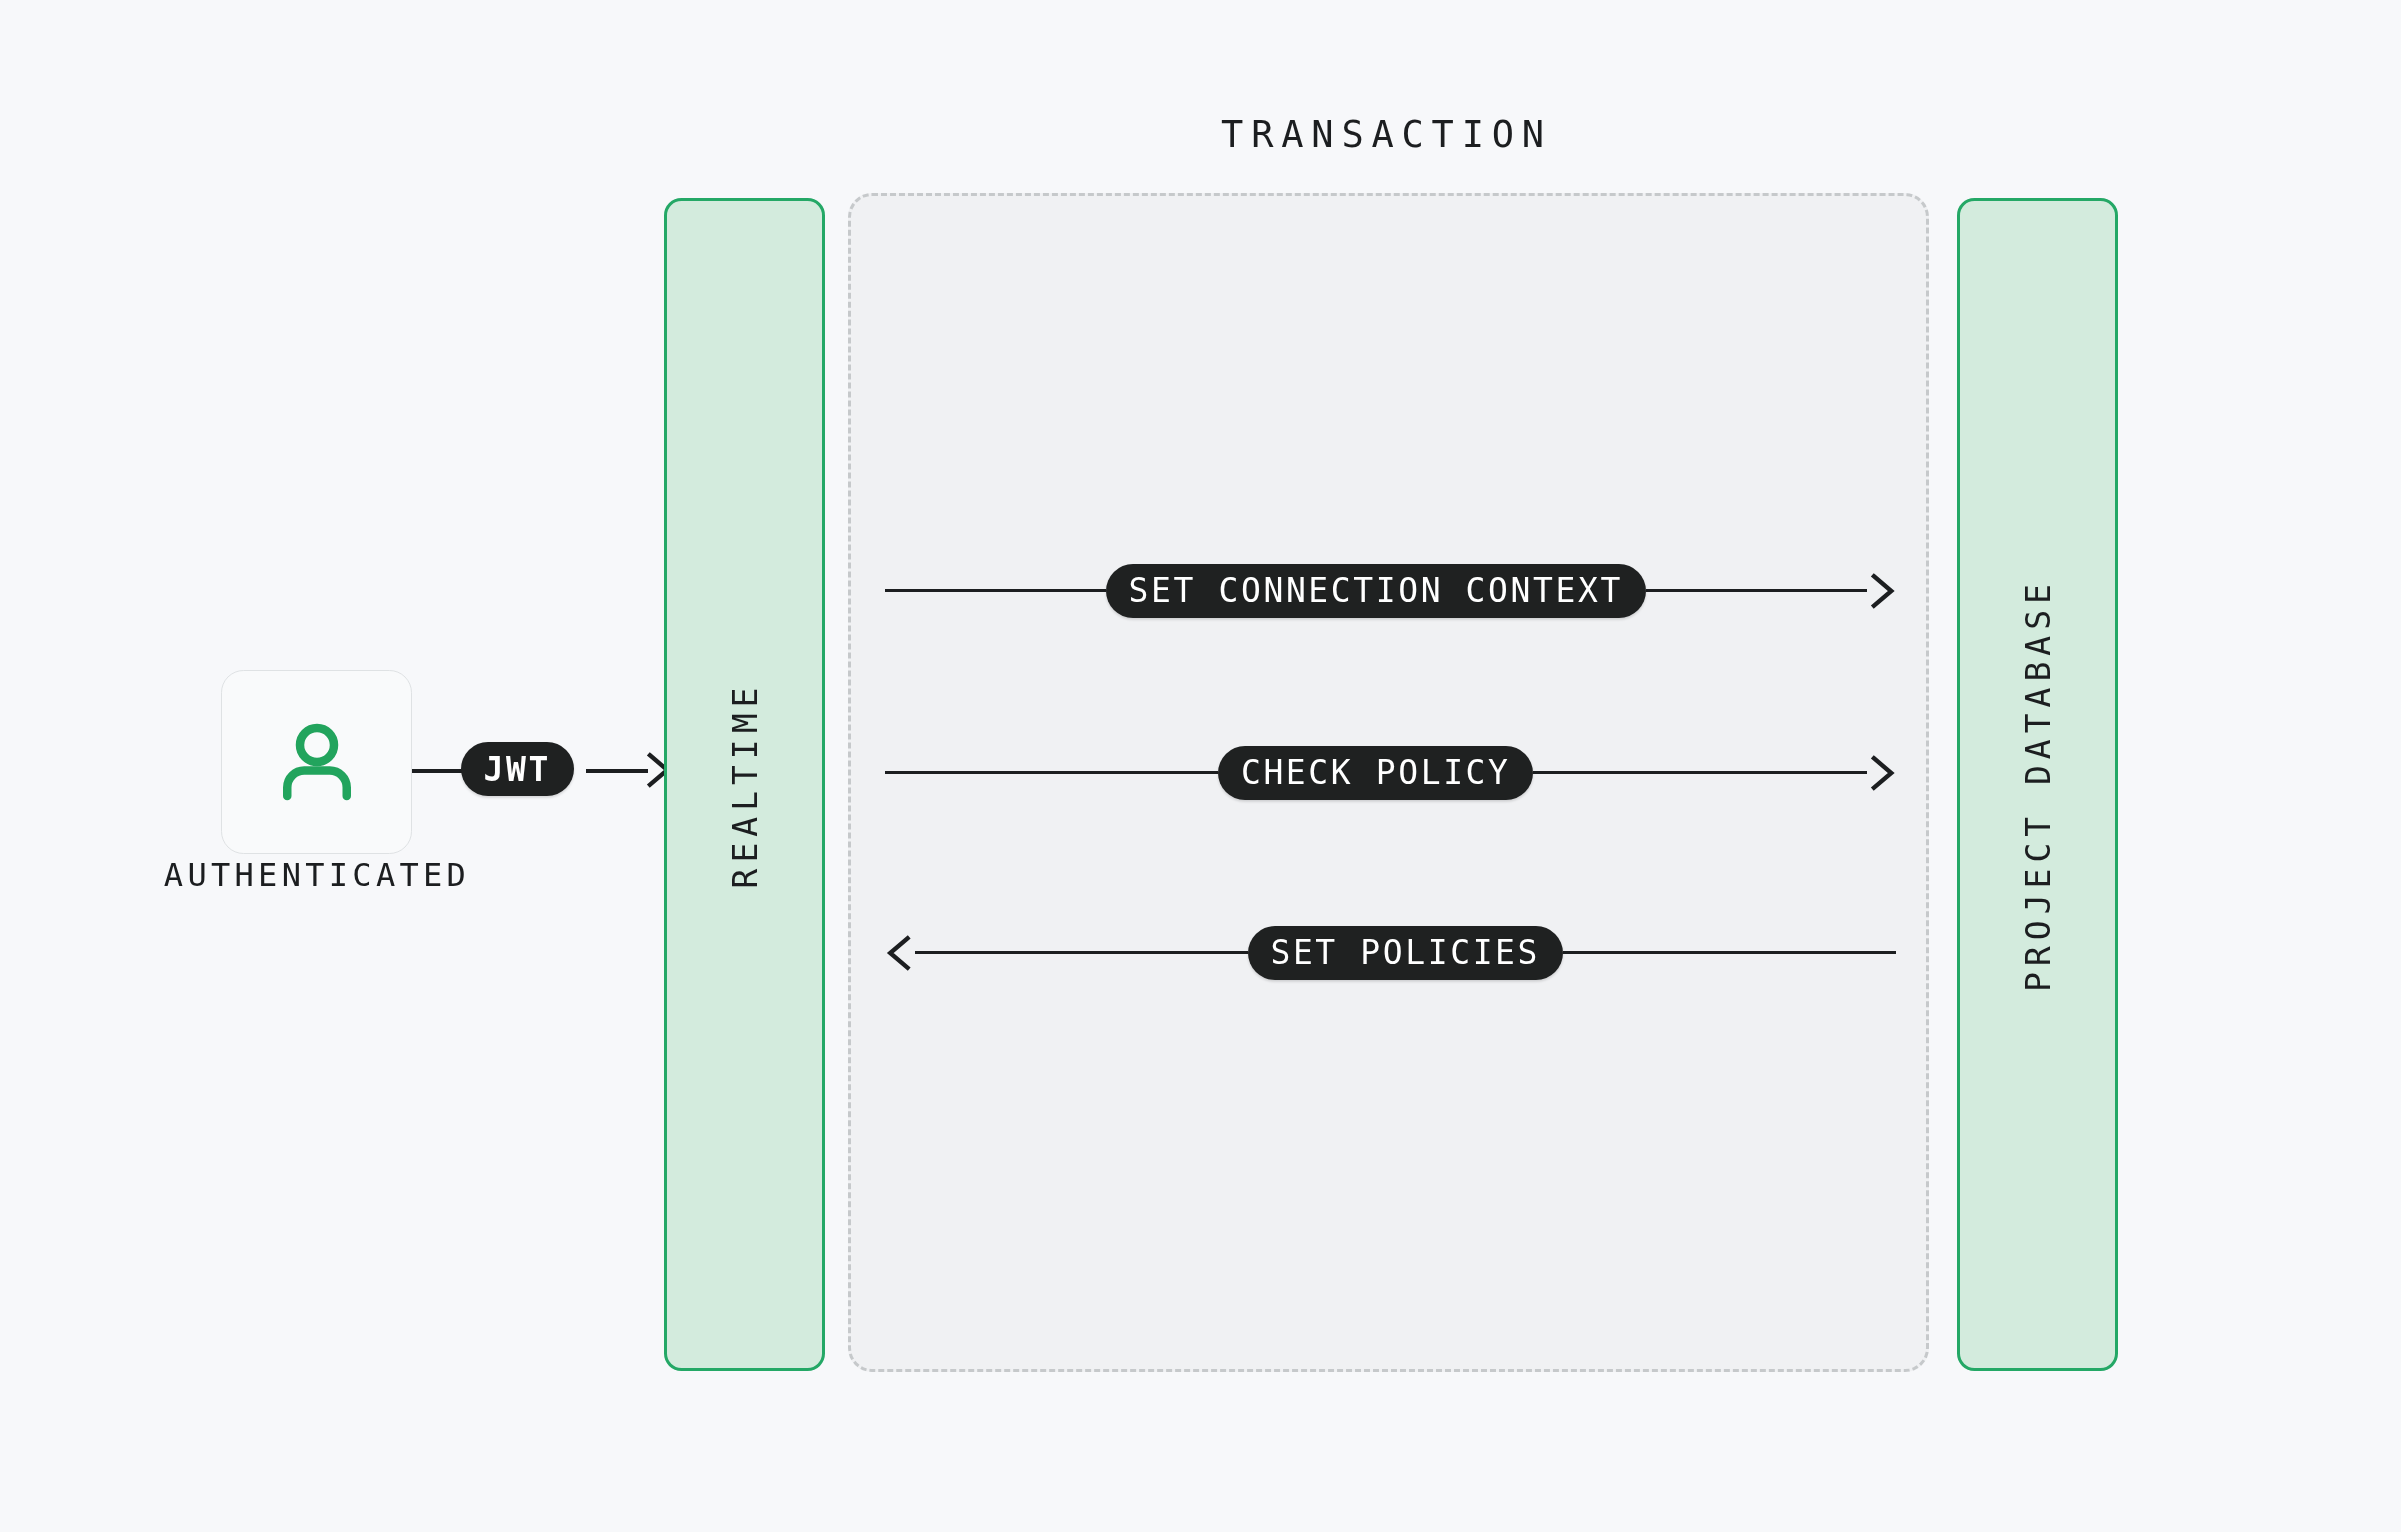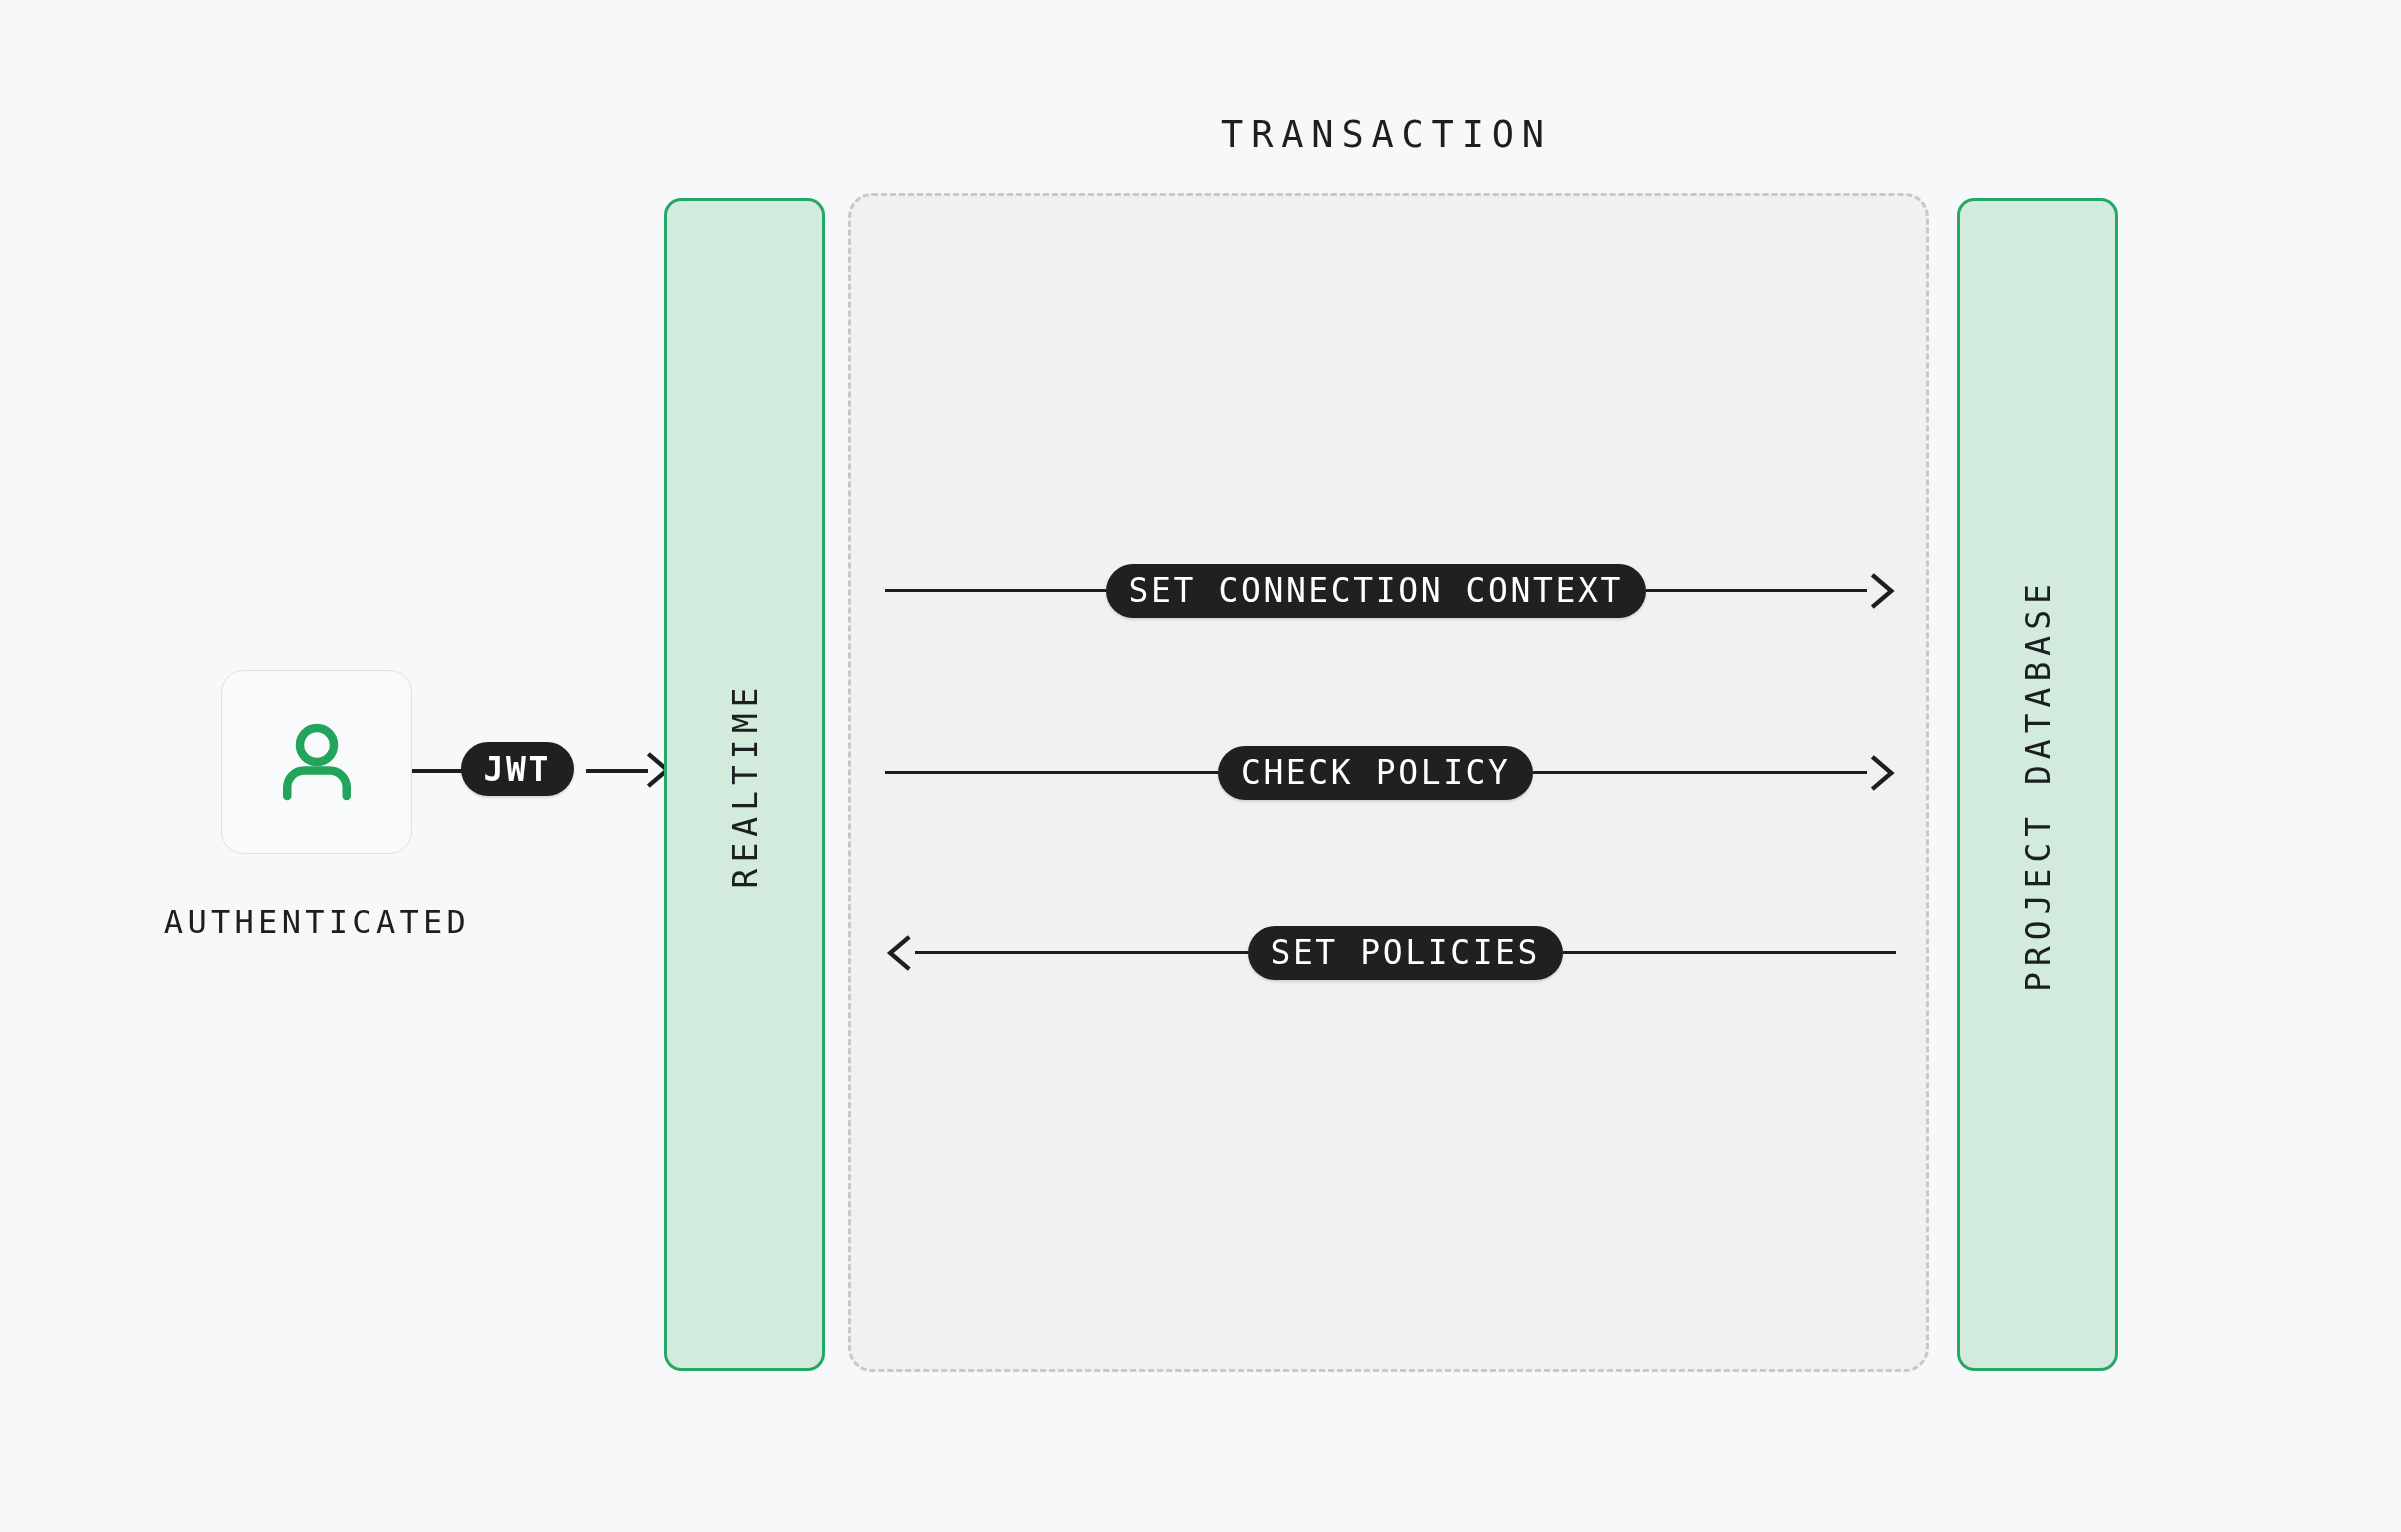--- a/index.html
+++ b/index.html
@@ -48,21 +48,21 @@
     border-radius: 22.6px;
     display: flex;
     align-items: center;
     justify-content: center;
   }
   .user-card svg { display: block; }
 
   .user-label {
     position: absolute;
     left: 87px;
-    top: 903px;
+    top: 856px;
     width: 434px;
     text-align: center;
     font-size: 32px;
     letter-spacing: 4.3px;
     color: #1c1e20;
     white-space: nowrap;
   }
 
   
   .jwt-line-left {

